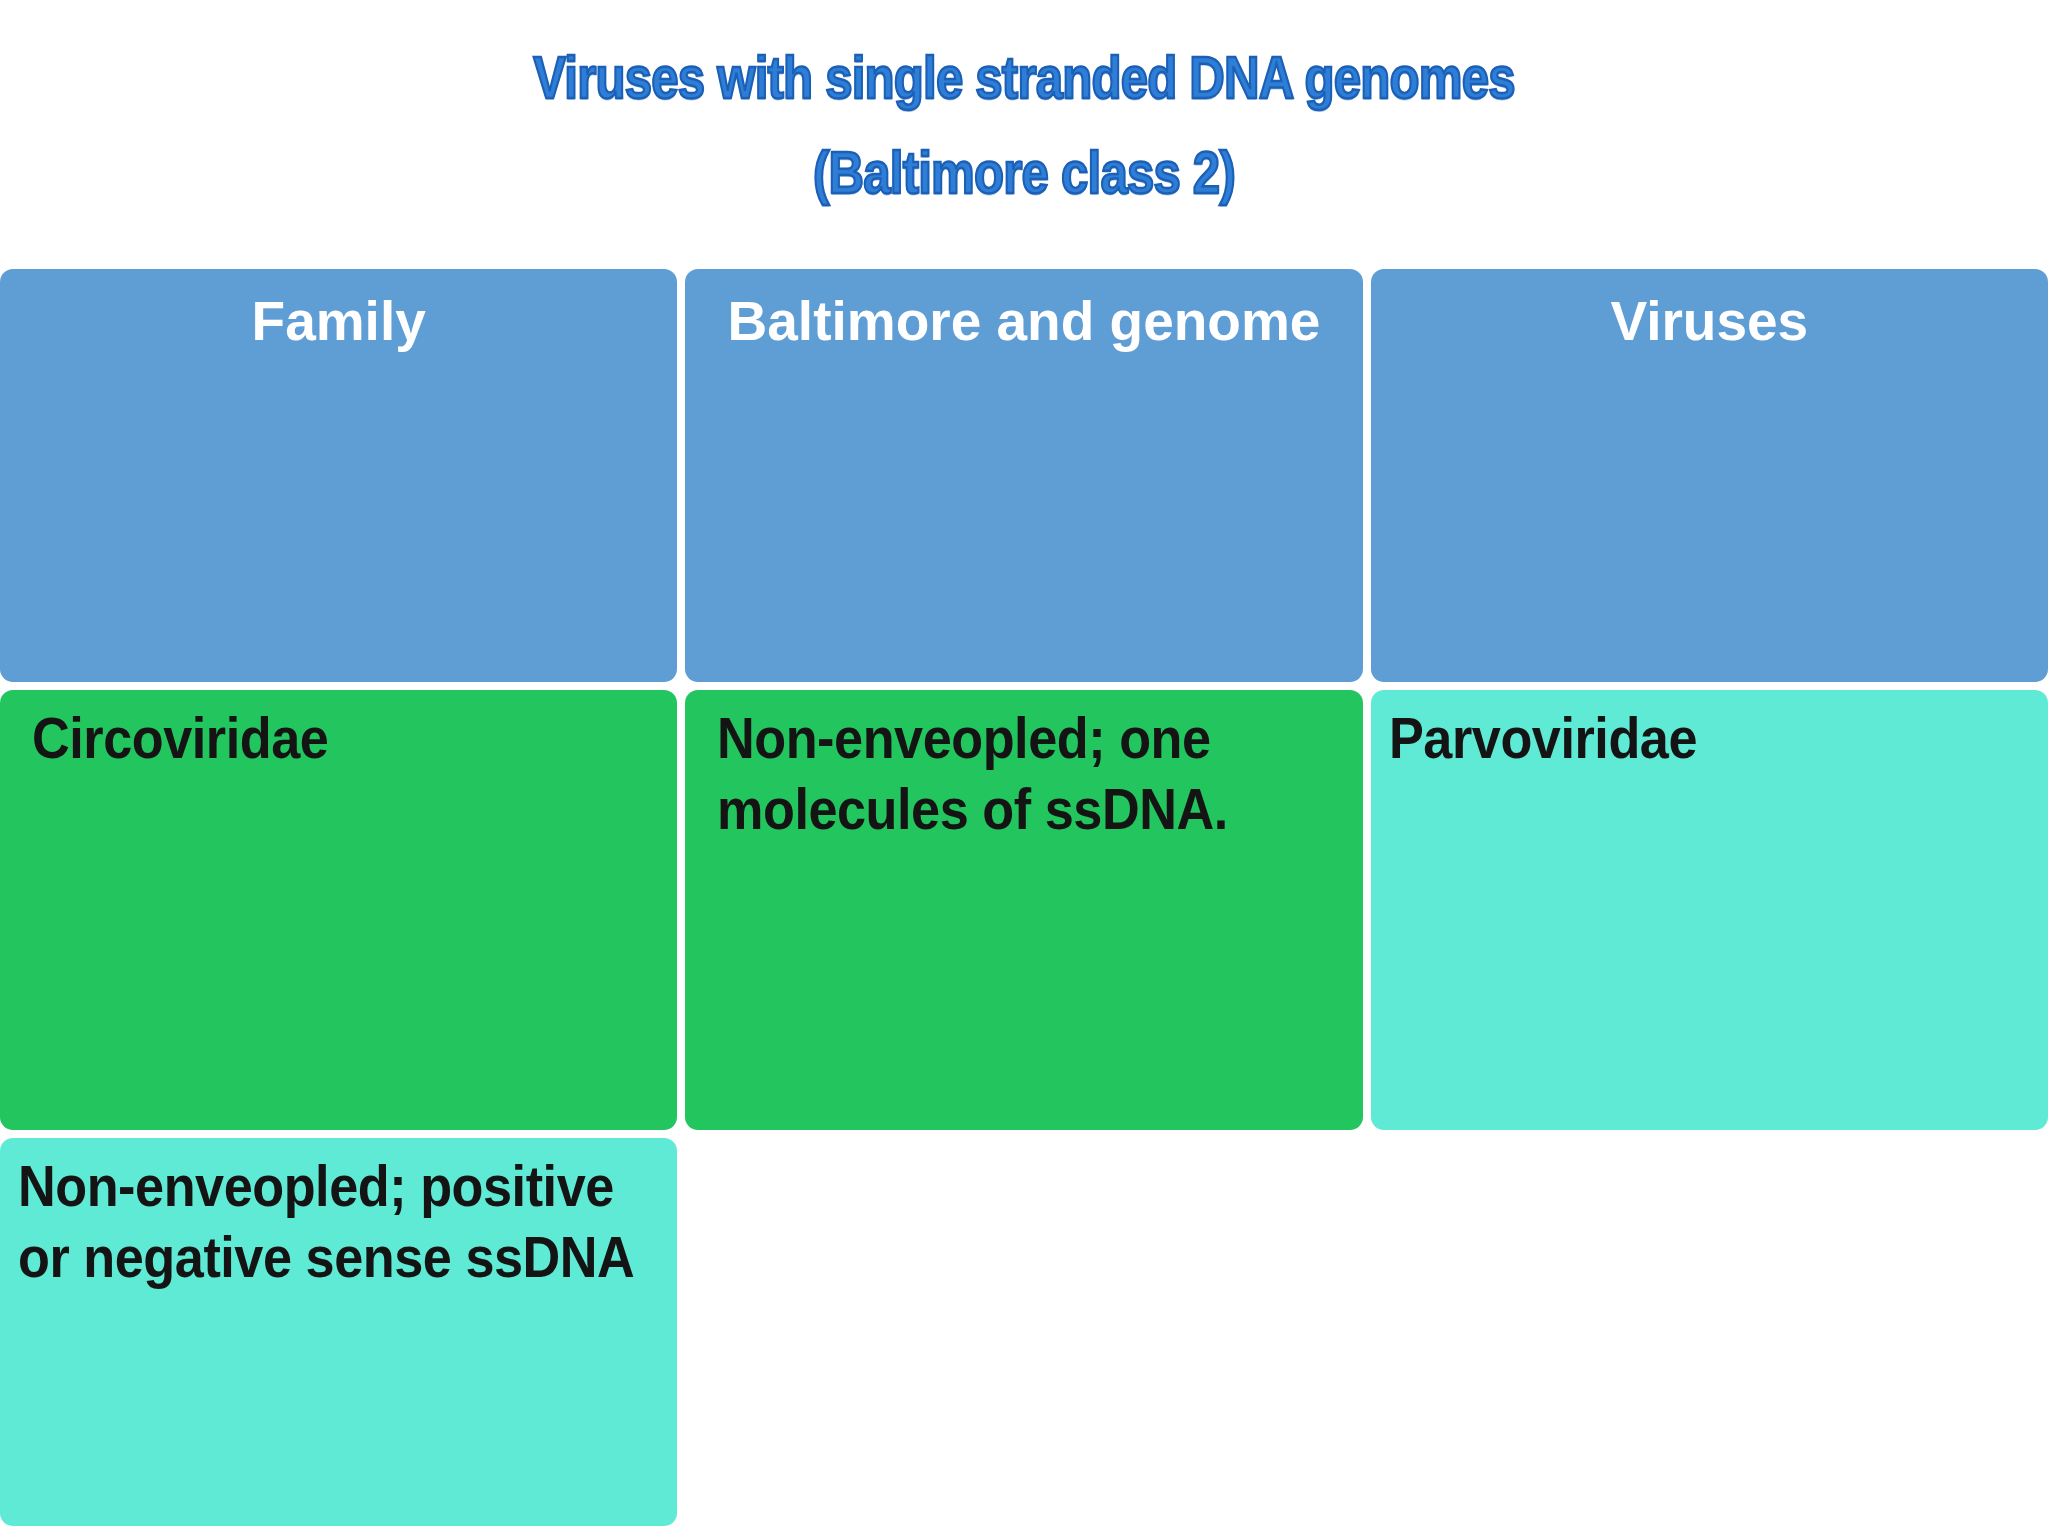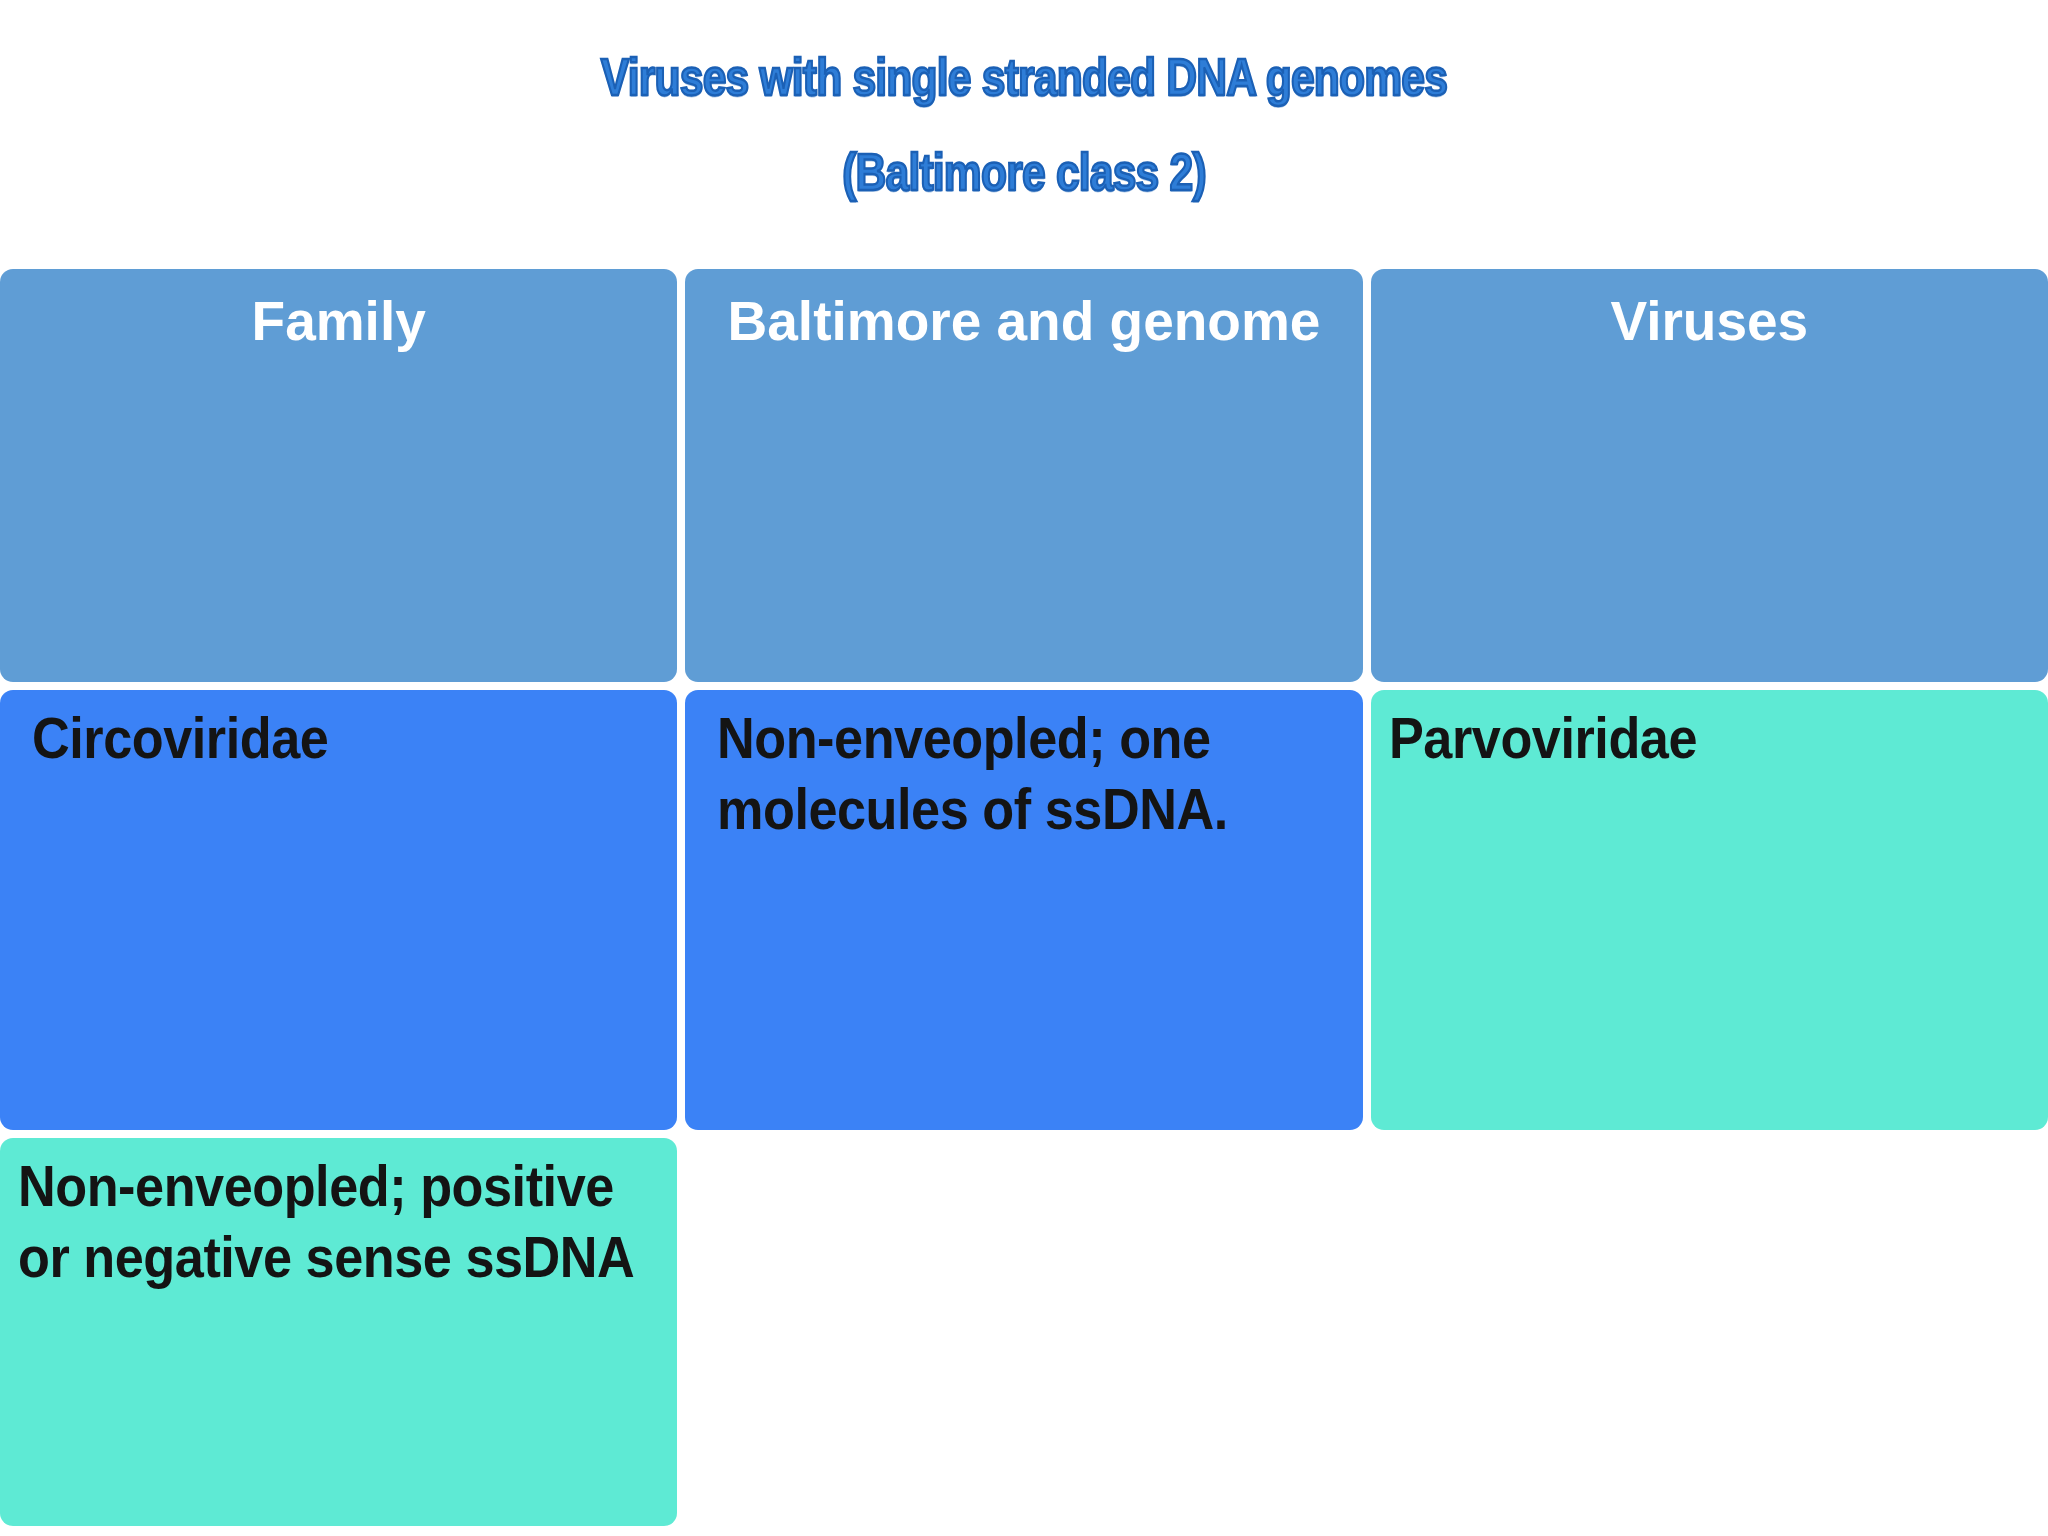--- a/index.html
+++ b/index.html
@@ -17,21 +17,21 @@
   }
 
   
   .title-block {
     position: absolute;
     top: 30px;
     left: 0;
     width: 2048px;
     text-align: center;
     font-weight: bold;
-    font-size: 52px;
+    font-size: 60px;
     line-height: 95px;
     color: #2e7dd7;
     -webkit-text-stroke: 2.5px #1b60b5;
     text-shadow: 0 2px 0 rgba(27, 96, 181, 0.35), 0 0 1px #1b60b5;
     letter-spacing: -1px;
   }
   .title-line {
     transform: scaleX(0.82);
     transform-origin: center top;
     white-space: pre;
@@ -62,21 +62,21 @@
     text-align: center;
     padding-top: 20px;
   }
   .cell.body {
     color: #141414;
     font-weight: bold;
     font-size: 58px;
     line-height: 71px;
     padding: 12px 0 0 18px;
   }
-  .cell.row-1 { background: #3b82f6; padding-left: 32px; }
+  .cell.row-1 { background: #22c55e; padding-left: 32px; }
   .cell.row-2 { background: #5eead4; }
   .cell-text {
     white-space: pre;
     transform: scaleX(0.90);
     transform-origin: left top;
     letter-spacing: -0.5px;
   }
 </style>
 </head>
 <body>

